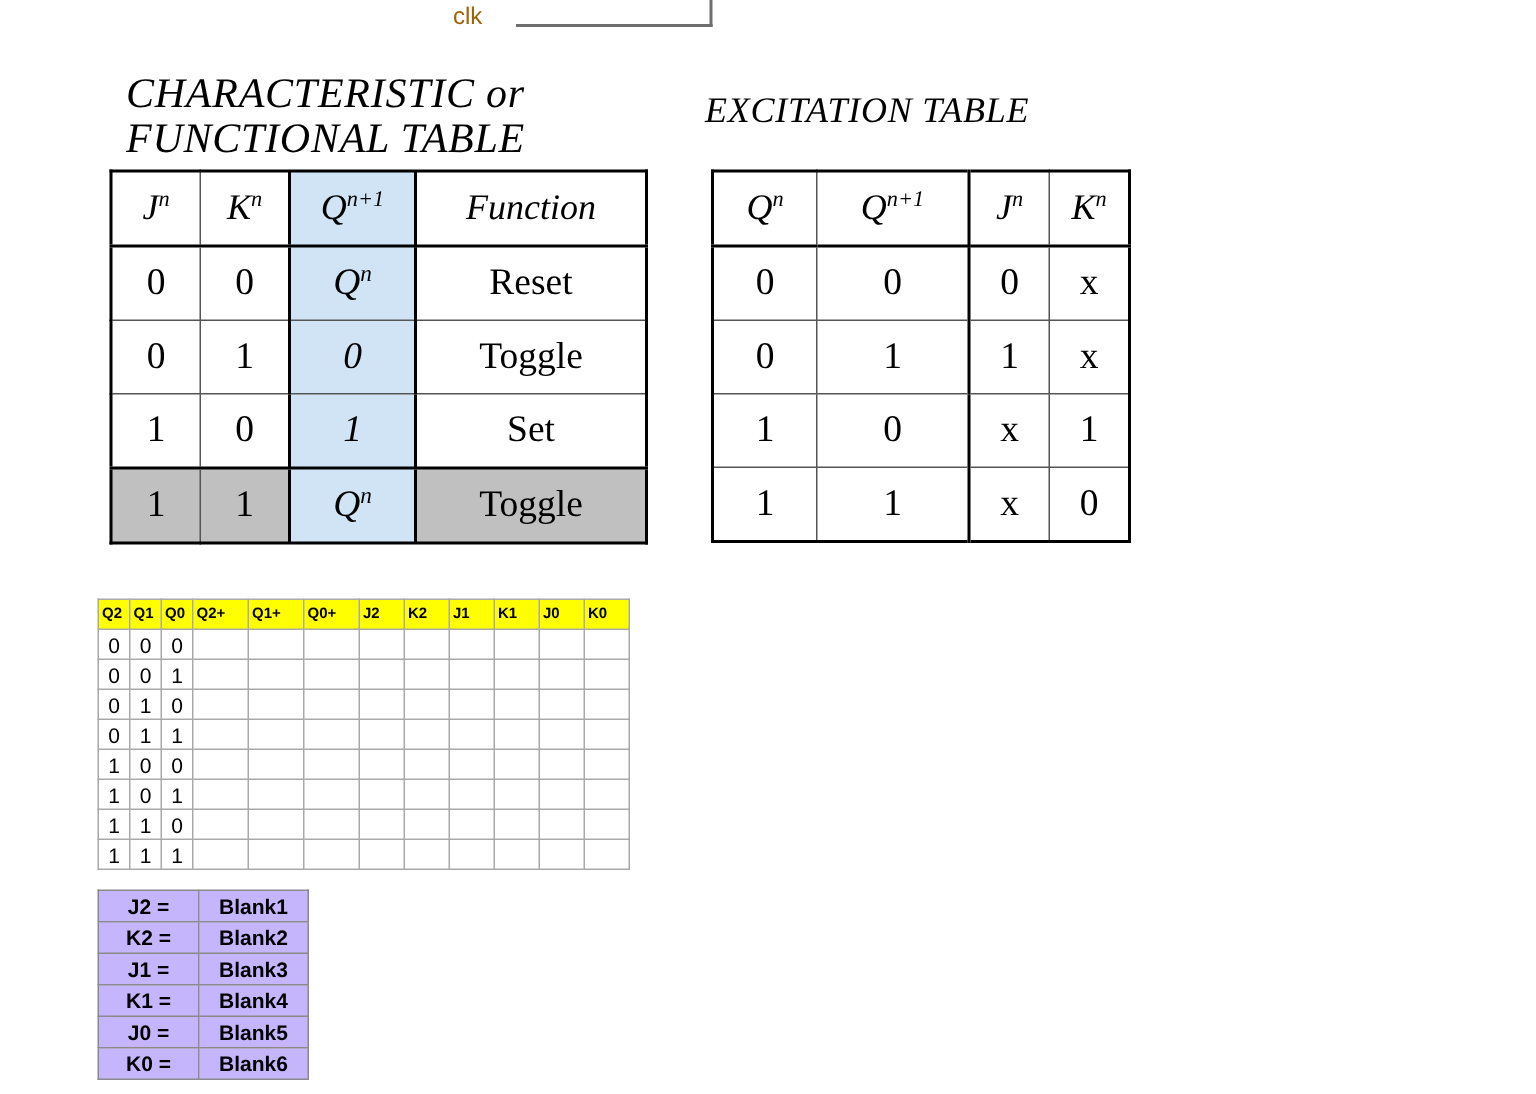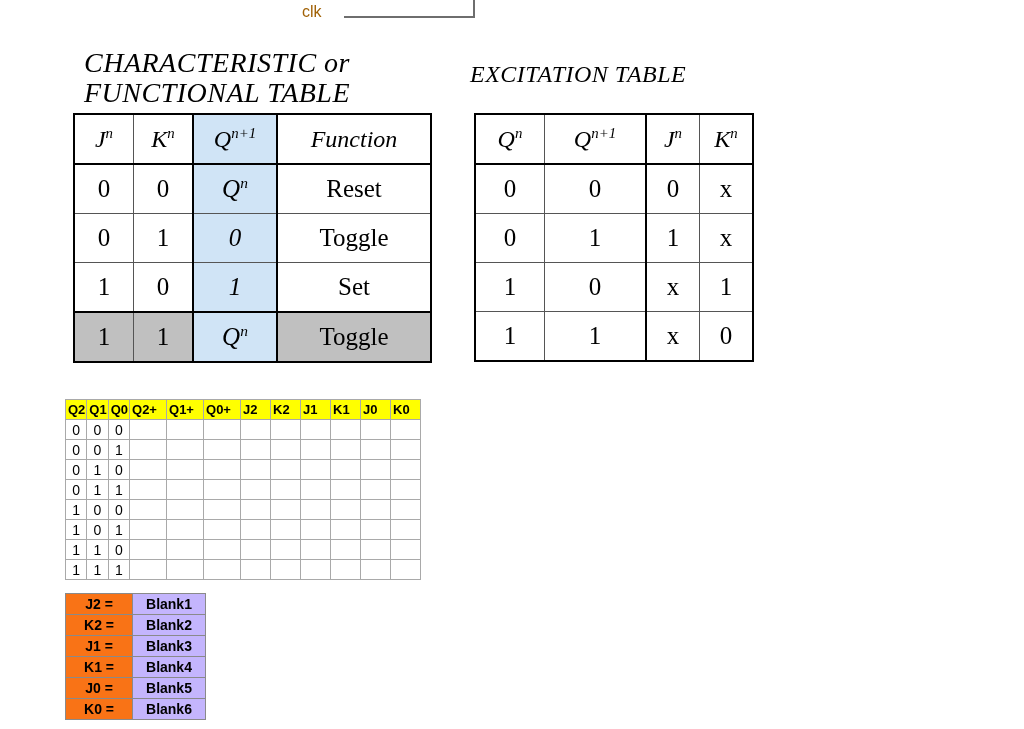--- a/index.html
+++ b/index.html
@@ -115,21 +115,21 @@
     position: absolute;
     left: 65px; top: 399px;
     border-collapse: collapse;
     font-family: "Liberation Sans", sans-serif;
     background: #ffffff;
   }
   #ws-table th {
     background: #ffff00;
     color: #000;
     font-weight: bold;
-    font-size: 13px;
+    font-size: 10px;
     text-align: left;
     padding: 1px 1px 1px 2px;
     height: 17px;
     border: 1px solid #a9a9a9;
     white-space: nowrap;
   }
   #ws-table td {
     border: 1px solid #a9a9a9;
     height: 19px;
     font-size: 14px;
@@ -149,21 +149,21 @@
     font-family: "Liberation Sans", sans-serif;
   }
   #eq-table td {
     border: 1px solid #8a8a8a;
     font-weight: bold;
     font-size: 14px;
     color: #000;
     height: 20px;
     padding: 0 4px;
     text-align: center;
-    background: #f97316;
+    background: #c4b5fd;
   }
   #eq-table td.eq-lbl   { width: 58px; }
   #eq-table td.eq-blank { width: 64px; background: #c4b5fd; }
 </style>
 </head>
 <body>
 
 <div id="clk-area">
   <div id="clk-label">clk</div>
   <div id="clk-wire-h"></div>

